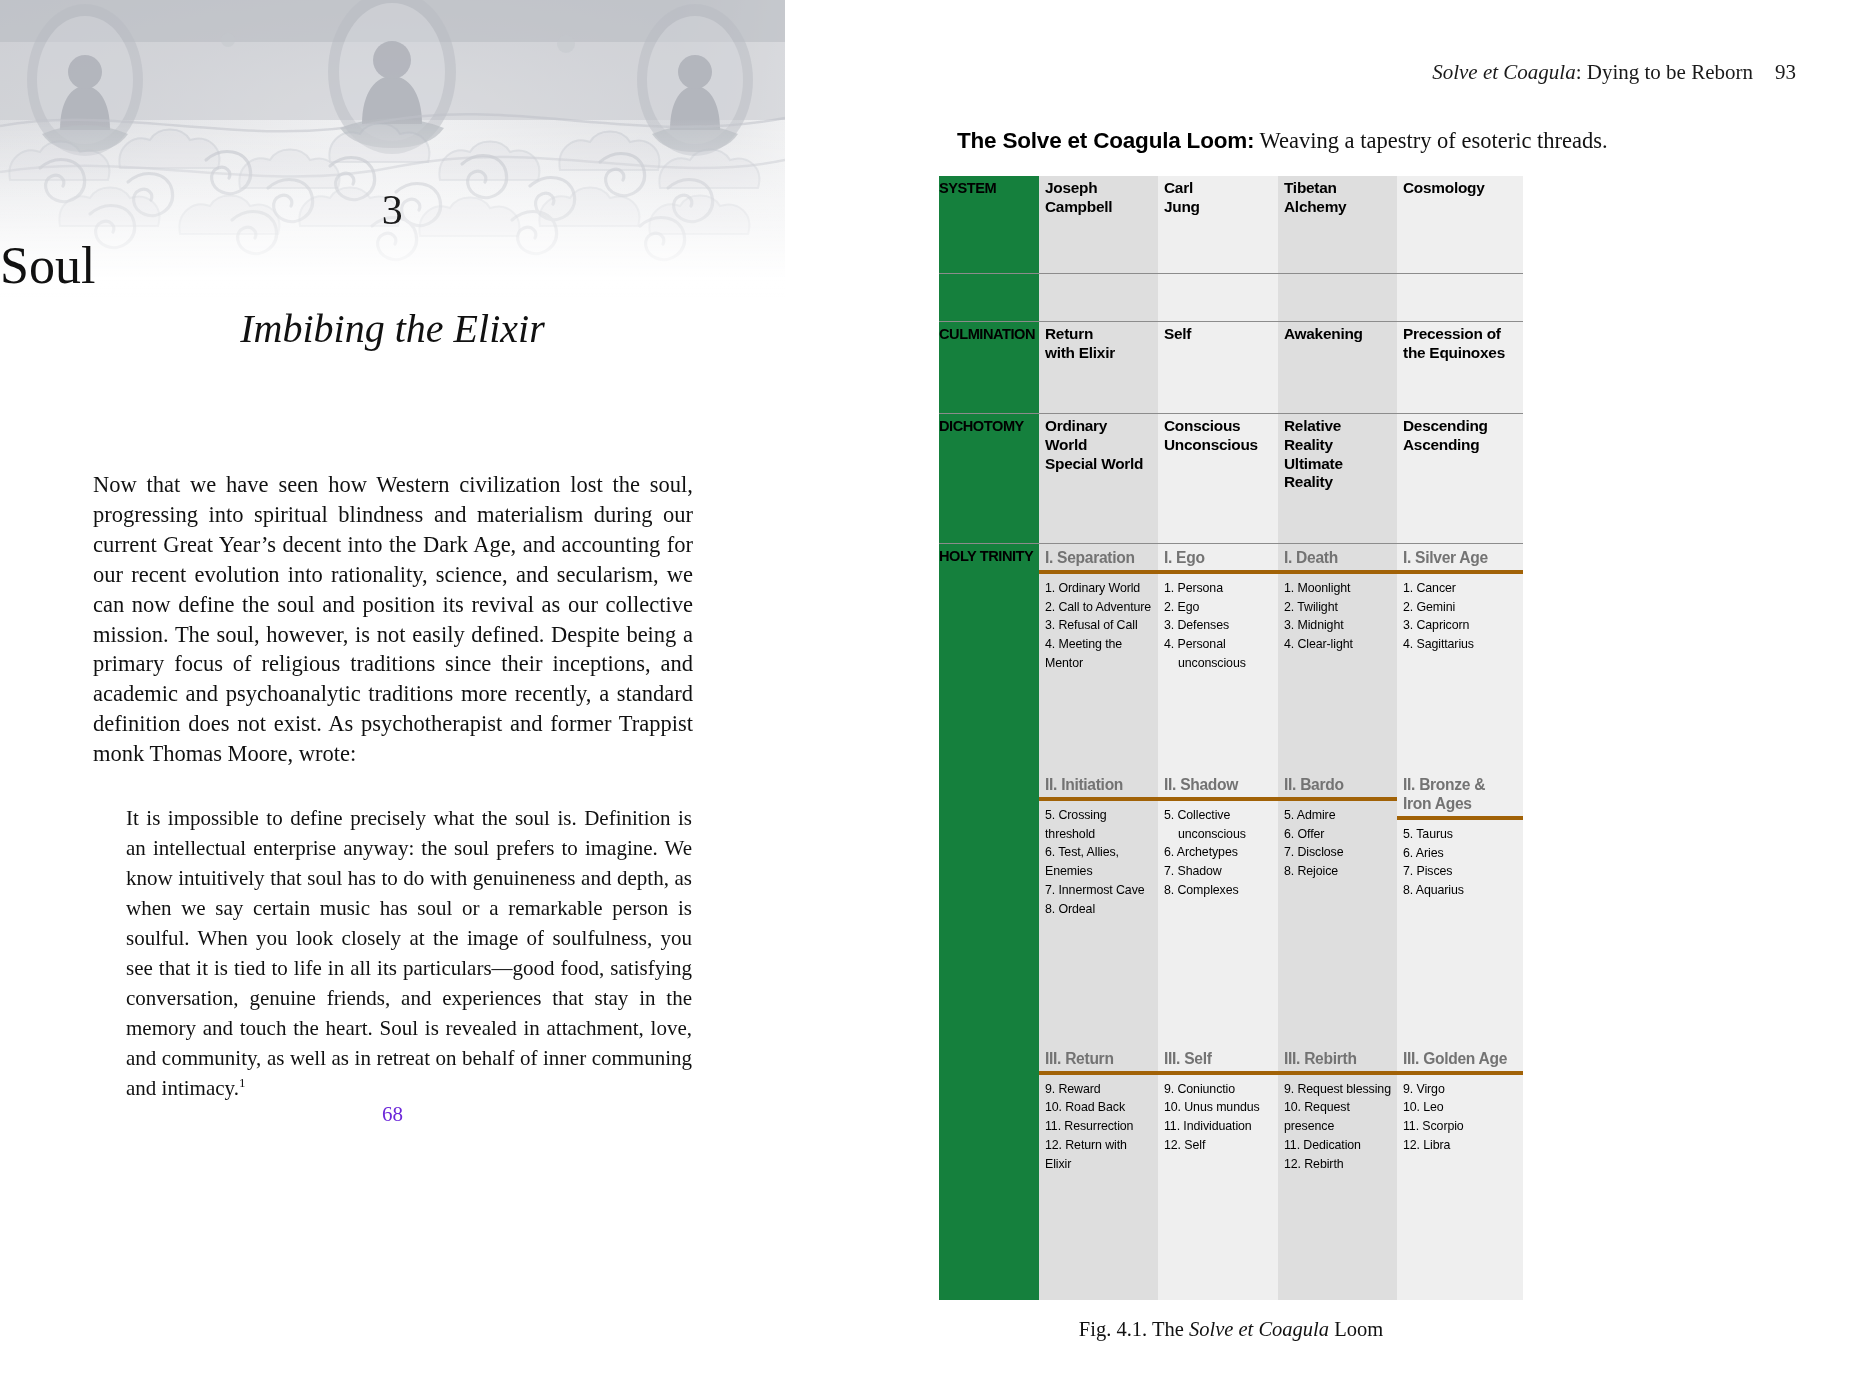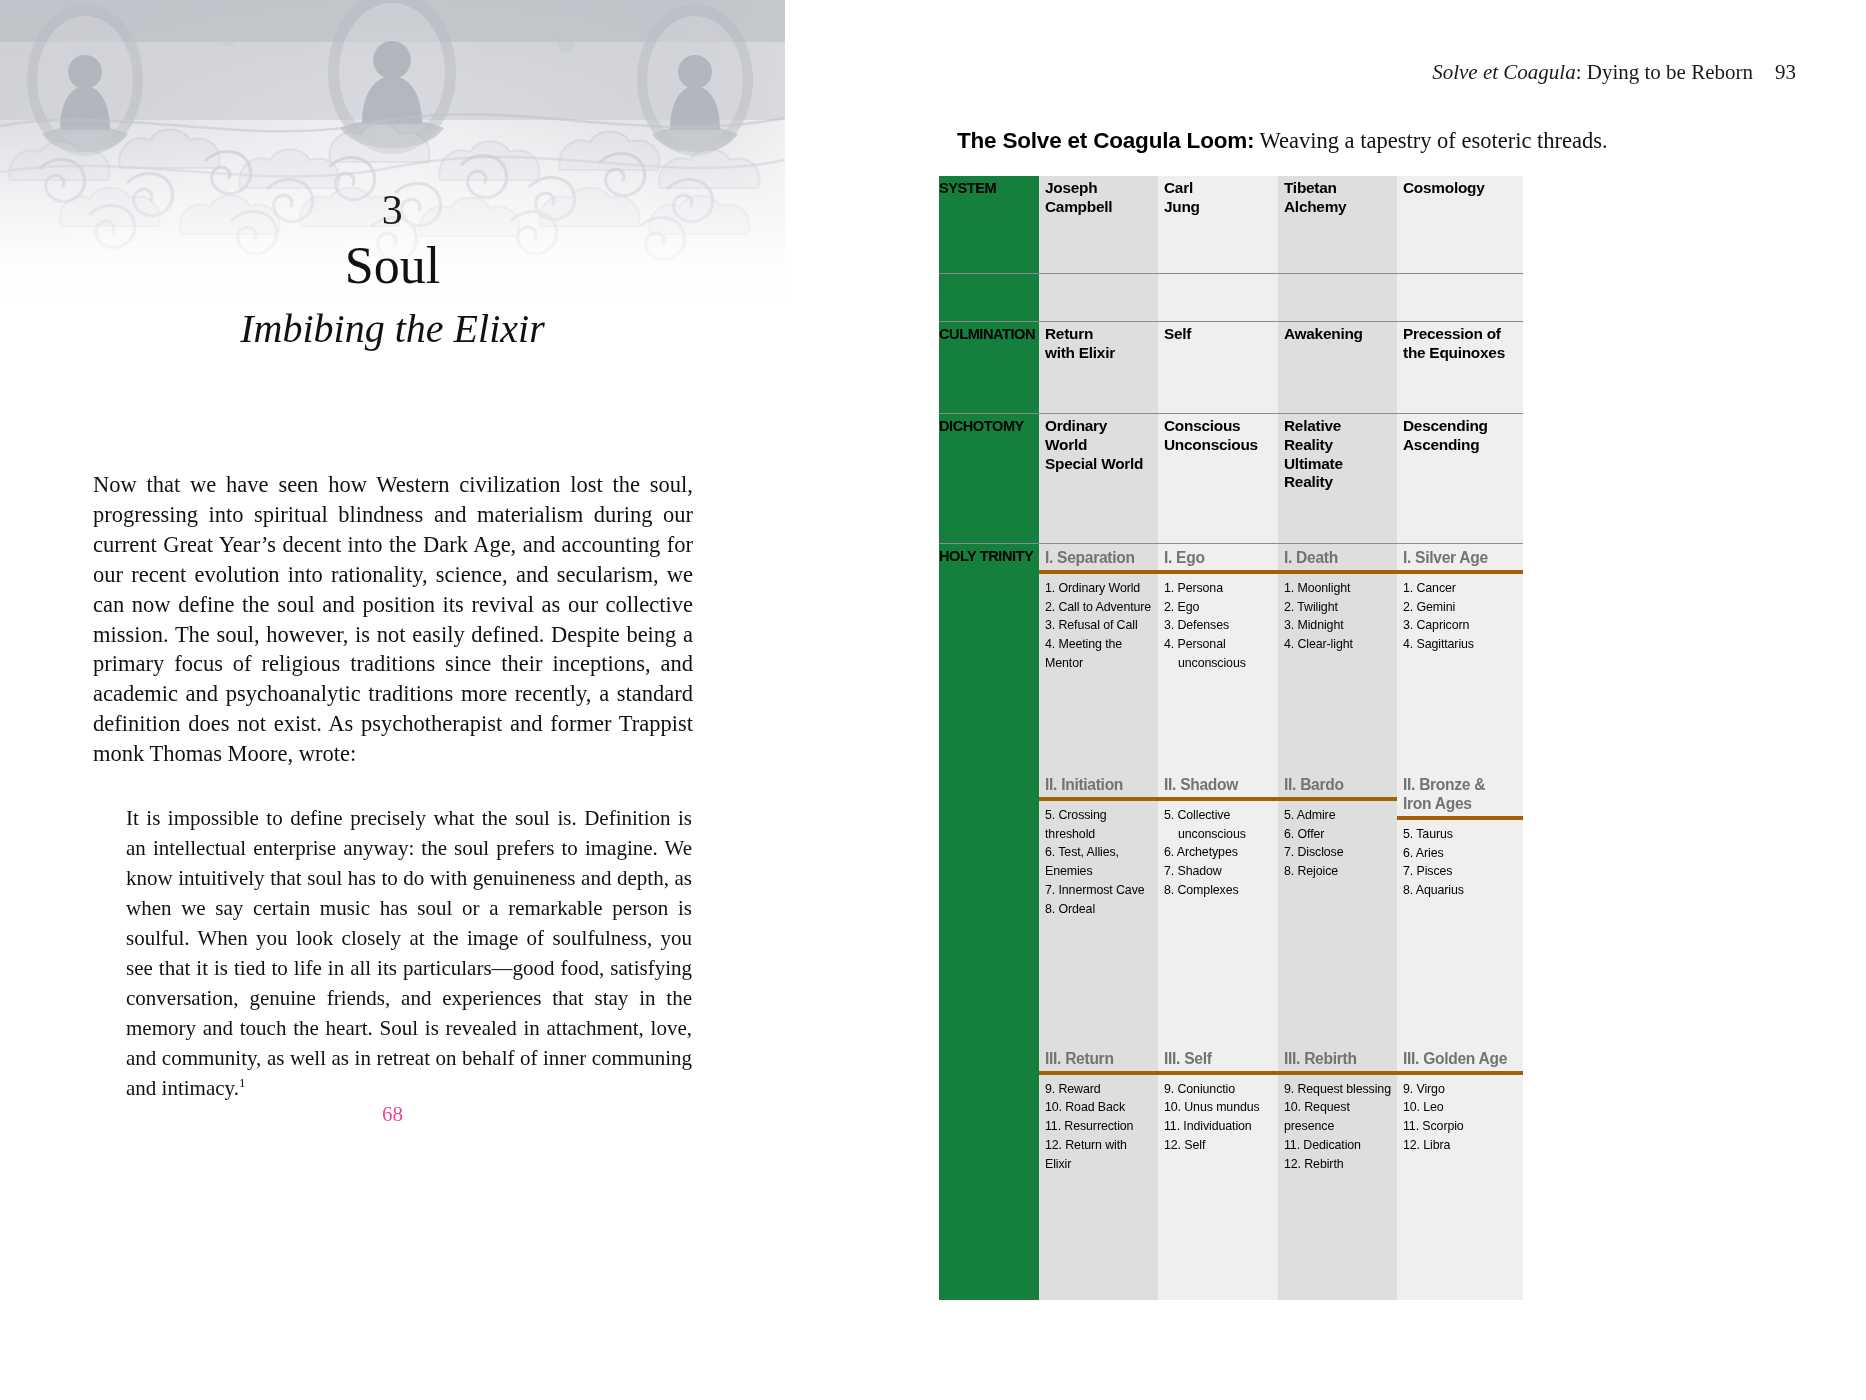--- a/index.html
+++ b/index.html
@@ -32,21 +32,21 @@
     background:linear-gradient(to bottom, rgba(255,255,255,0) 40%, rgba(255,255,255,.55) 72%, rgba(255,255,255,.97) 93%, #fff 100%);
     pointer-events:none;
   }
 
   .chapnum{
     position:absolute;left:0;top:186px;width:785px;text-align:center;
     font-family:"Liberation Serif",serif;font-size:42px;color:#1b1b1b;
     letter-spacing:.5px;
   }
   .chaptitle{
-    position:absolute;left:0;top:236px;width:785px;text-align:center;
+    position:absolute;left:0;top:236px;width:785px;
     font-family:"Liberation Serif",serif;font-size:52px;color:#111;
     font-weight:400;
   }
   .chapsub{
     position:absolute;left:0;top:305px;width:785px;text-align:center;
     font-family:"Liberation Serif",serif;font-size:40px;font-style:italic;color:#111;
   }
 
   .body-col{position:absolute;left:93px;top:470px;width:600px;}
   .body-col p{
@@ -58,21 +58,21 @@
   .blockquote{
     margin:34px 0 0 33px;width:566px;
   }
   .blockquote p{
     font-size:21px;line-height:30px;text-align:justify;
   }
   sup{font-size:.62em;vertical-align:super;line-height:0;}
 
   .folio-left{
     position:absolute;left:0;top:1102px;width:785px;text-align:center;
-    font-family:"Liberation Serif",serif;font-size:21px;color:#ec4899;
+    font-family:"Liberation Serif",serif;font-size:21px;color:#6d28d9;
   }
 
   
   .page-right{position:relative;width:933px;height:1400px;}
   .runhead{
     position:absolute;right:70px;top:60px;
     font-family:Liberation Serif, serif;font-size:21px;color:#1a1a1a;
     white-space:nowrap;
   }
   .runhead .it{font-style:italic;}
@@ -513,17 +513,20 @@
                 <div>11. Scorpio</div>
                 <div>12. Libra</div>
               </div>
               <div class="pad-xl"></div>
             </td>
           </tr>
 
         </tbody>
       </table>
 
+      <div class="figcap">
+        <span>Fig. 4.1. The </span><span class="it">Solve et Coagula</span><span> Loom</span>
+      </div>
 
     </div>
   </div>
 
 </div>
 
 </body></html>

